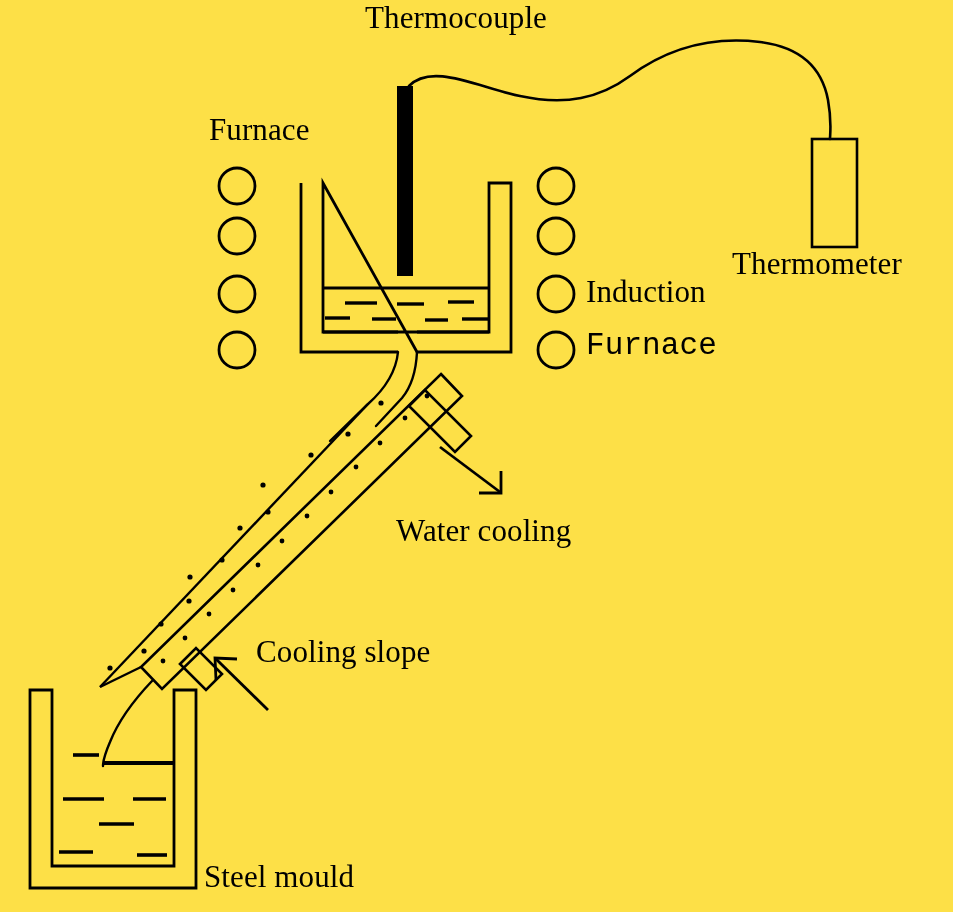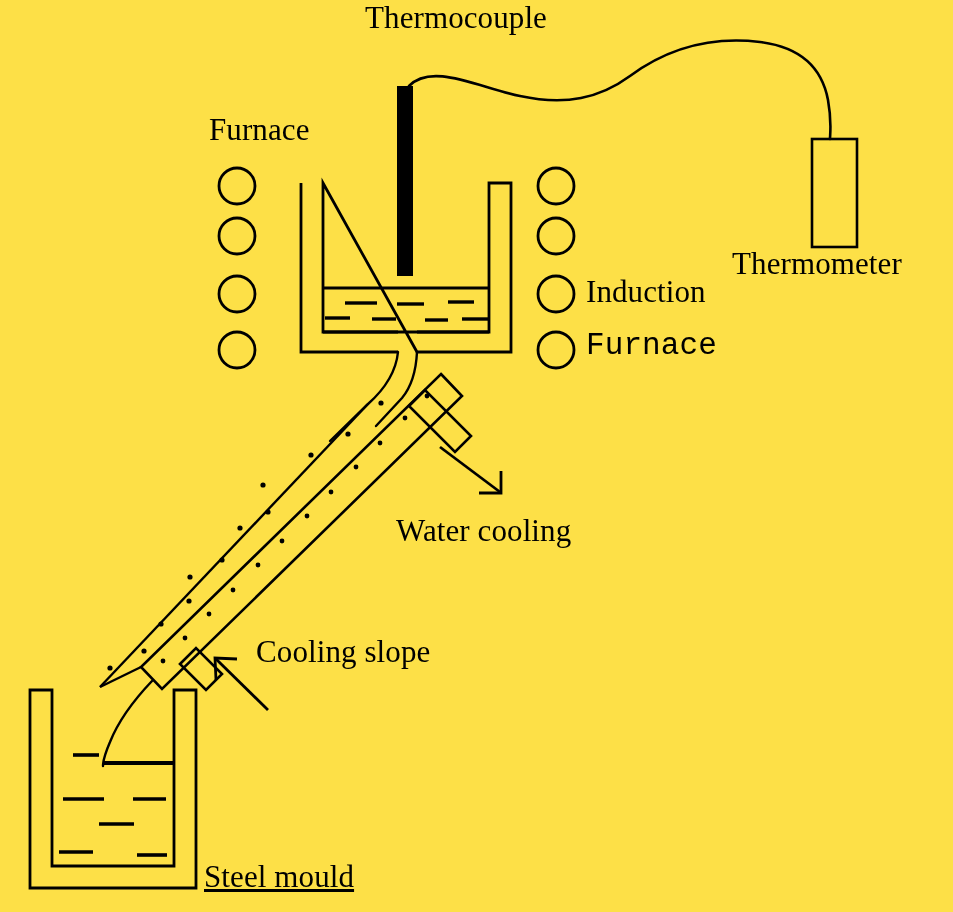--- a/index.html
+++ b/index.html
@@ -175,15 +175,15 @@
   <div class="dlabel" style="left:586px; top:276px;">Induction</div>
 
   <div class="dlabel" style="left:586px; top:330px;font-family:Liberation Mono, monospace;">Furnace</div>
 
   <div class="dlabel" style="left:732px; top:248px;">Thermometer</div>
 
   <div class="dlabel" style="left:396px; top:515px;">Water cooling</div>
 
   <div class="dlabel" style="left:256px; top:590px;margin-top:46px;">Cooling slope</div>
 
-  <div class="dlabel" style="left:204px; top:861px;text-decoration:underline;">Steel mould</div>
+  <div class="dlabel" style="left:204px; top:861px;">Steel mould</div>
 
 </div>
 
 </body></html>

